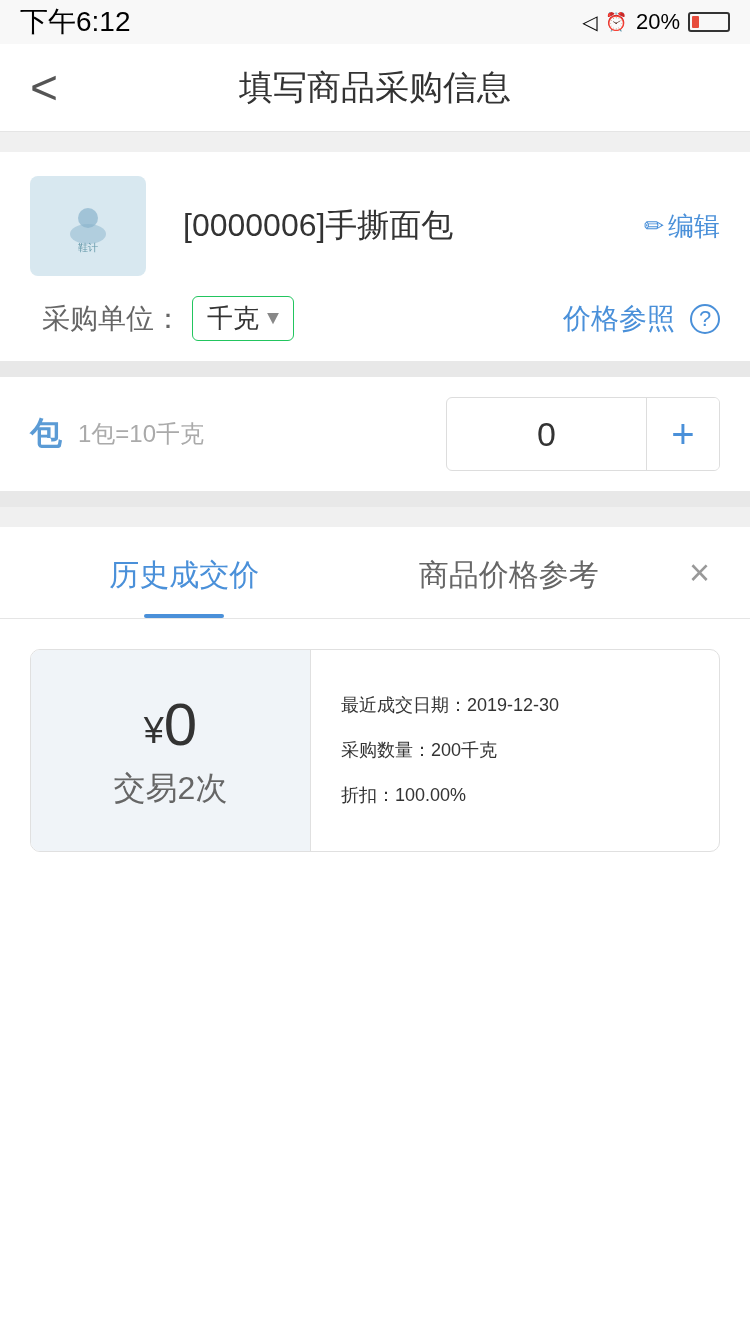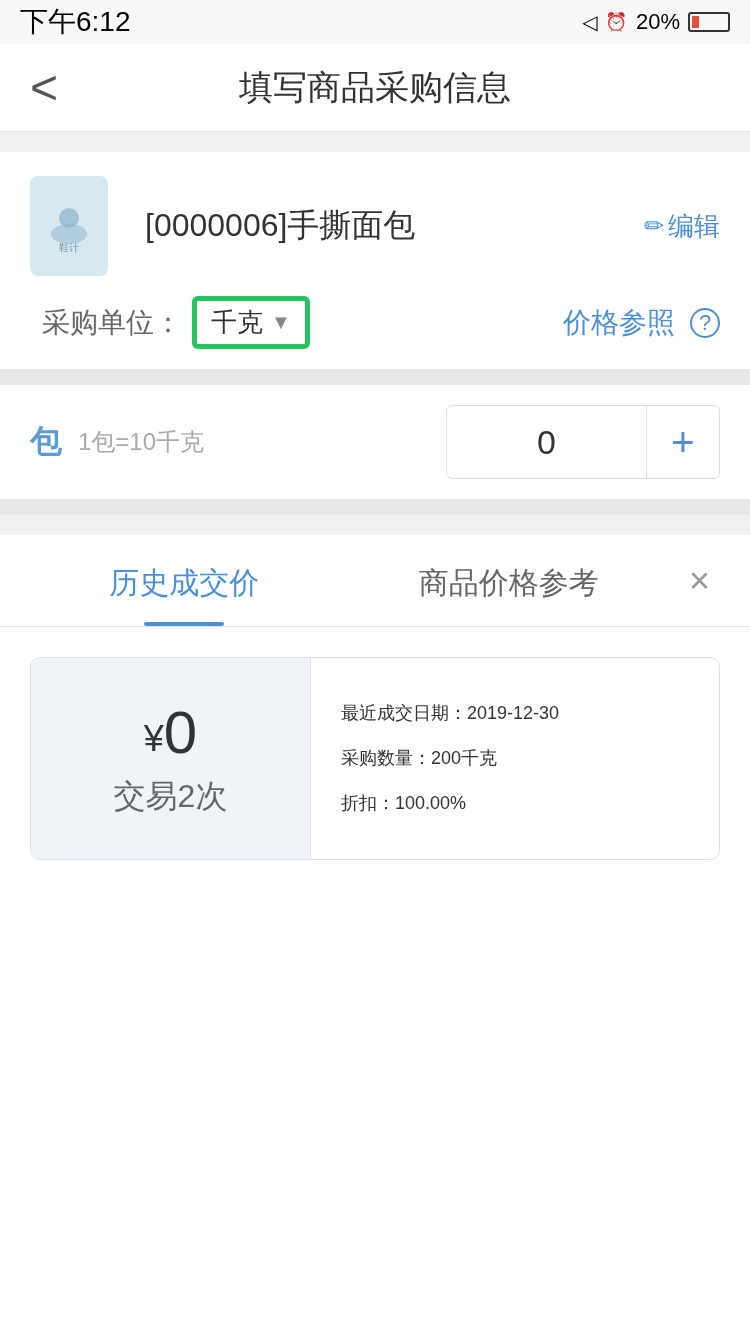--- a/index.html
+++ b/index.html
@@ -94,21 +94,21 @@
       align-items: center;
       justify-content: space-between;
       margin-bottom: 20px;
     }
     .product-left {
       display: flex;
       align-items: center;
       gap: 20px;
     }
     .product-image {
-      width: 78px;
+      width: 116px;
       height: 100px;
       background: #d8e8f0;
       border-radius: 8px;
       display: flex;
       align-items: center;
       justify-content: center;
       font-size: 36px;
       color: #7a9fb5;
     }
     .edit-btn {
@@ -126,27 +126,28 @@
       margin-top: 8px;
       margin-left: 12px;
     }
     .unit-label {
       font-size: 28px;
       color: #666;
     }
     .unit-select {
       display: inline-flex;
       align-items: center;
-      border: 5px solid #22c55e;
+      border: 1px solid #22c55e;
       border-radius: 6px;
       padding: 4px 14px;
       font-size: 26px;
       color: #333;
       gap: 8px;
       cursor: pointer;
+      font-family: Liberation Mono, monospace;
     }
     .unit-arrow {
       font-size: 20px;
       color: #888;
     }
     .price-ref {
       font-size: 28px;
       color: #4a90d9;
       display: flex;
       align-items: center;

